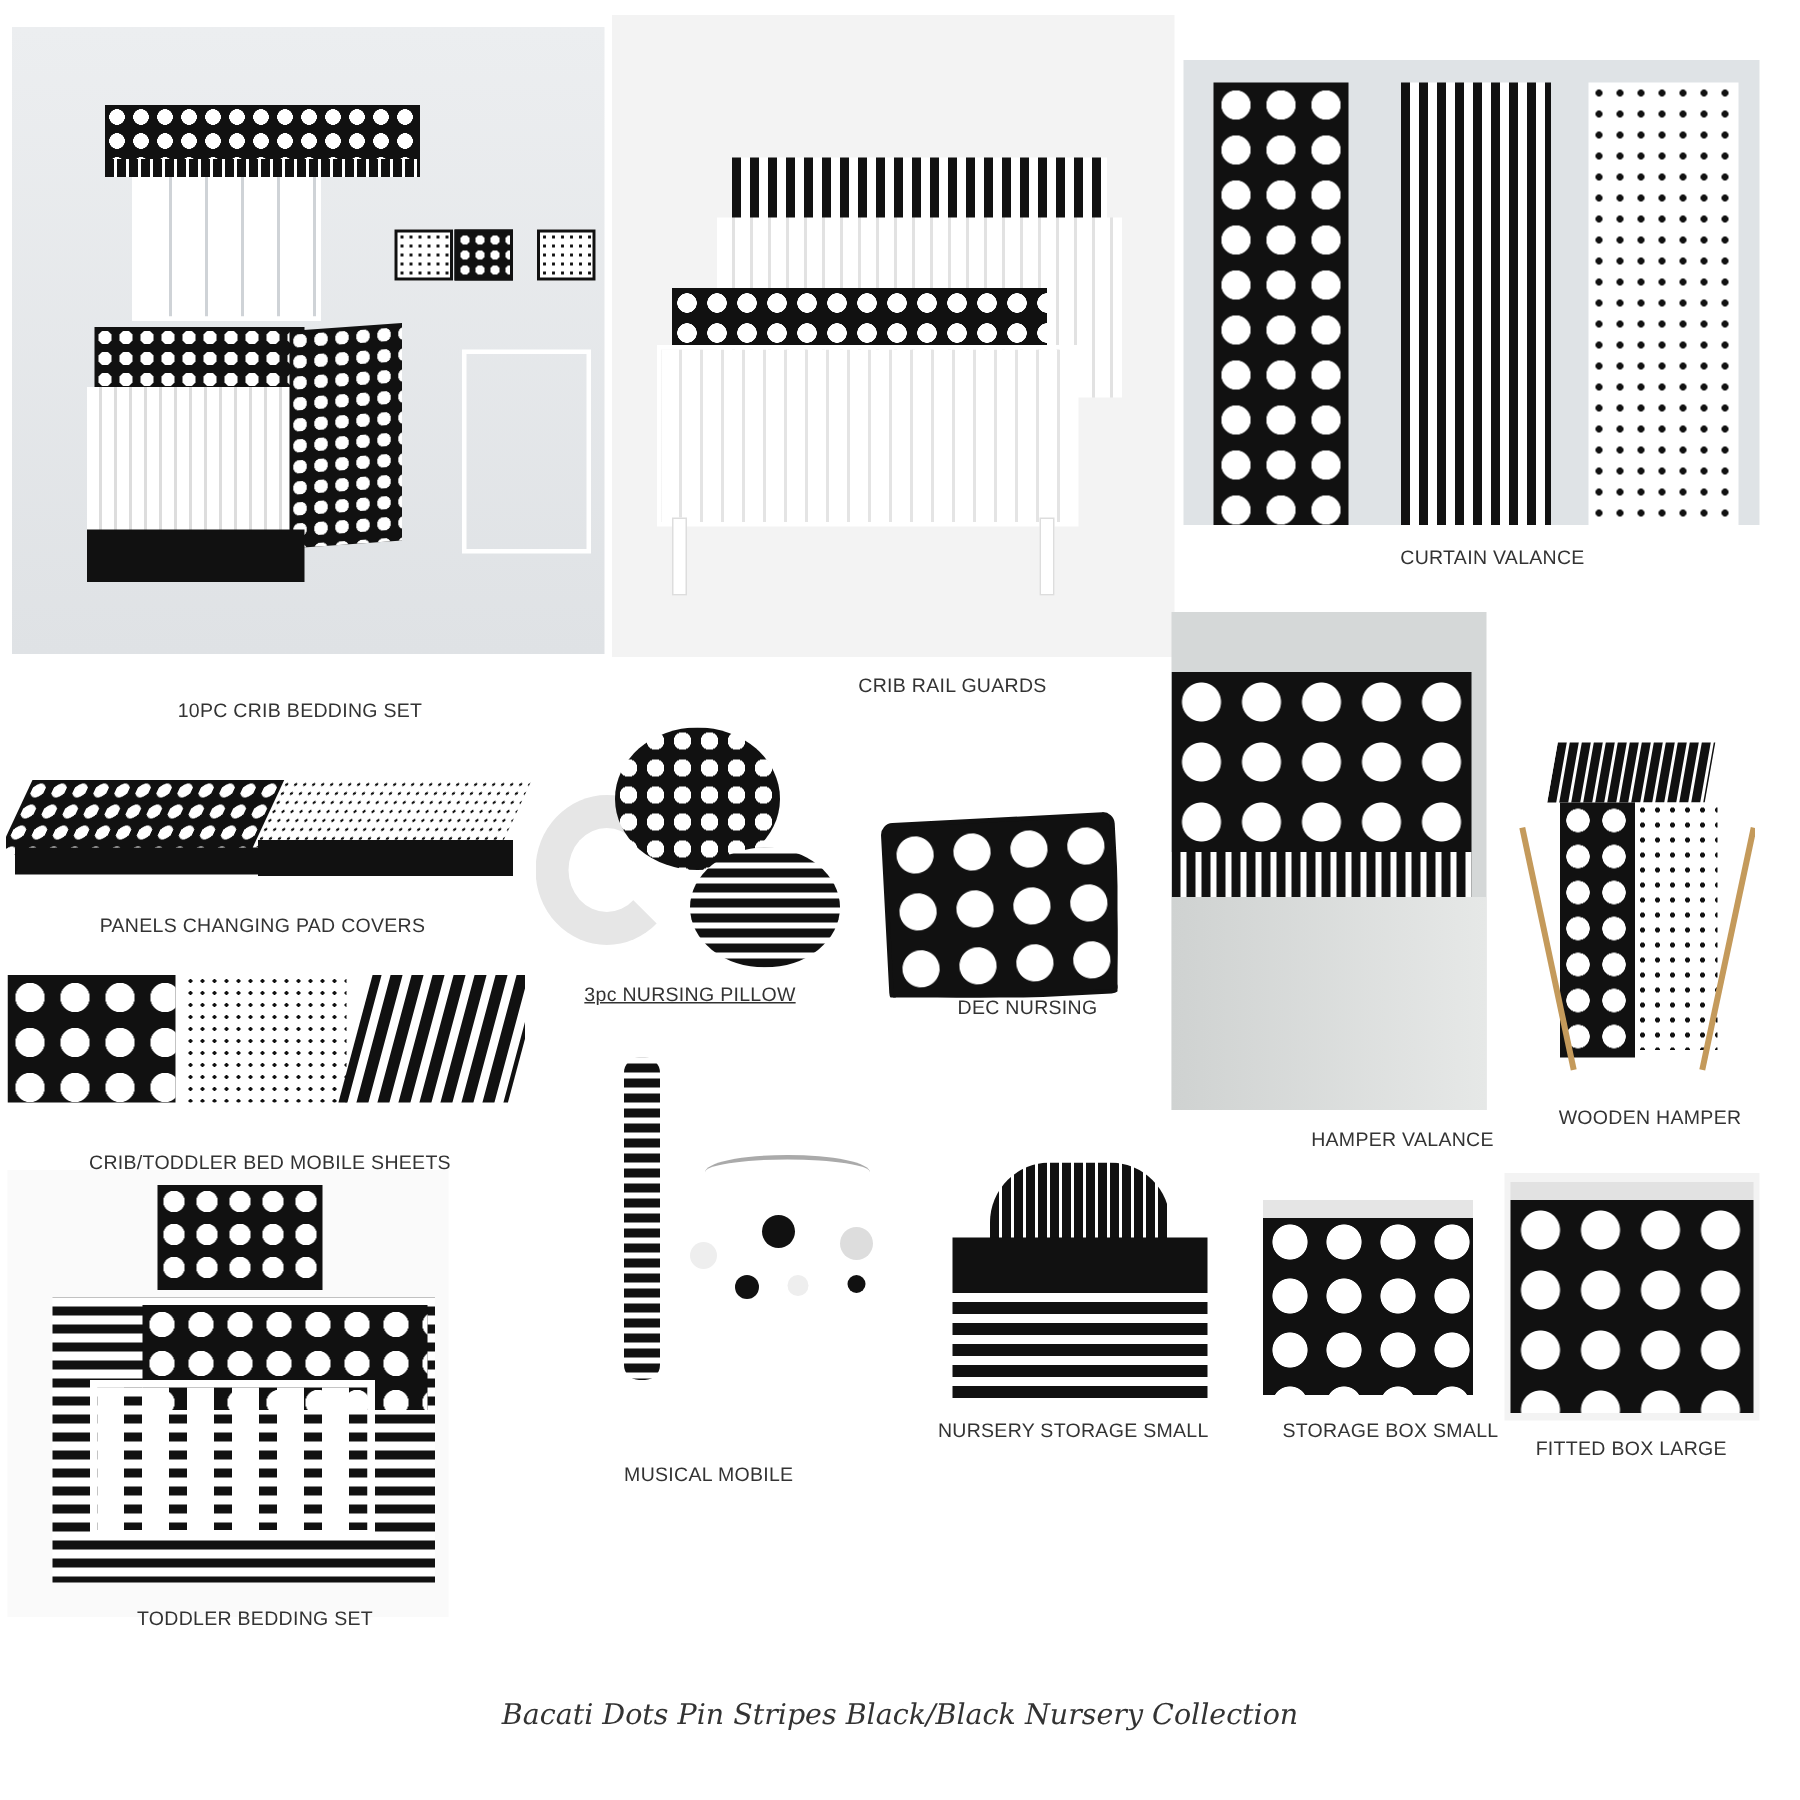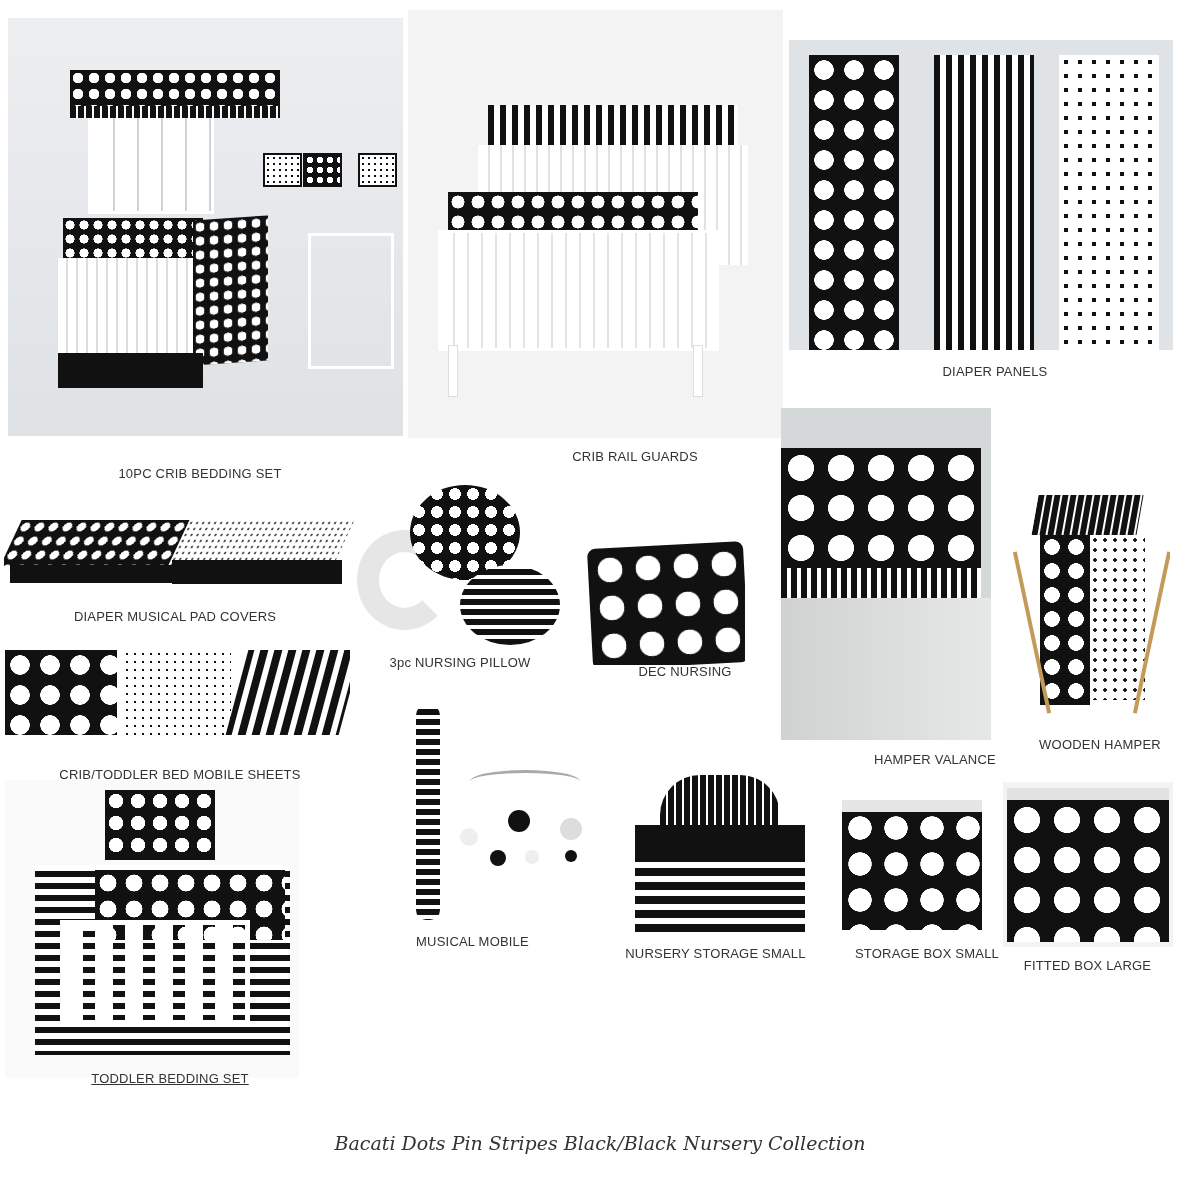--- a/index.html
+++ b/index.html
@@ -40,36 +40,36 @@
   <div style="position:absolute;left:40px;top:335px;width:8px;height:50px;background:#fff;border:1px solid #ddd;"></div>
   <div style="position:absolute;left:285px;top:335px;width:8px;height:50px;background:#fff;border:1px solid #ddd;"></div>
 </div>
 <div class="label" style="left:540px;top:449px;width:190px;">CRIB RAIL GUARDS</div>
 
 <div class="tile" style="left:789px;top:40px;width:384px;height:310px;background:#dfe3e6;">
   <div class="dots" style="position:absolute;left:20px;top:15px;width:90px;height:295px;background-size:30px 30px;"></div>
   <div class="stripes-v" style="position:absolute;left:145px;top:15px;width:100px;height:295px;background-size:12px 12px;"></div>
   <div class="dots-sm" style="position:absolute;left:270px;top:15px;width:100px;height:295px;background-size:14px 14px;"></div>
 </div>
-<div class="label" style="left:900px;top:364px;width:190px;">DIAPER PANELS</div>
+<div class="label" style="left:900px;top:364px;width:190px;">CURTAIN VALANCE</div>
 
 <div class="tile" style="left:4px;top:500px;width:350px;height:90px;">
   <div class="dots" style="position:absolute;left:6px;top:20px;width:170px;height:50px;background-size:14px 14px;transform:skewX(-25deg);"></div>
   <div class="stripes-v" style="position:absolute;left:6px;top:65px;width:170px;height:18px;background-size:6px 6px;"></div>
   <div class="dots-sm" style="position:absolute;left:175px;top:20px;width:165px;height:45px;background-size:6px 6px;transform:skewX(-25deg);"></div>
   <div class="stripes-h" style="position:absolute;left:168px;top:60px;width:170px;height:24px;background-size:5px 5px;"></div>
 </div>
-<div class="label" style="left:40px;top:609px;width:270px;">DIAPER MUSICAL PAD COVERS</div>
+<div class="label" style="left:40px;top:609px;width:270px;">PANELS CHANGING PAD COVERS</div>
 
 <div class="tile" style="left:355px;top:480px;width:210px;height:170px;">
   <div style="position:absolute;left:2px;top:50px;width:95px;height:100px;border-radius:50%;border:22px solid #e6e6e6;border-right-color:transparent;box-sizing:border-box;"></div>
   <div class="dots" style="position:absolute;left:55px;top:5px;width:110px;height:95px;border-radius:50%;background-size:18px 18px;"></div>
   <div class="stripes-h" style="position:absolute;left:105px;top:85px;width:100px;height:80px;border-radius:50%;background-size:10px 10px;"></div>
 </div>
-<div class="label" style="left:380px;top:655px;width:160px;">3pc NURSING PILLOW</div>
+<div class="label" style="left:380px;top:655px;width:160px;text-decoration:underline;">3pc NURSING PILLOW</div>
 
 <div class="tile" style="left:585px;top:540px;width:160px;height:125px;">
   <div class="dots" style="position:absolute;left:5px;top:5px;width:150px;height:115px;border:3px solid #111;background-size:38px 38px;border-radius:8px;transform:rotate(-3deg);"></div>
 </div>
 <div class="label" style="left:630px;top:664px;width:110px;">DEC NURSING</div>
 
 <div class="tile" style="left:781px;top:408px;width:210px;height:332px;background:#d5d8d8;">
   <div class="dots" style="position:absolute;left:0;top:40px;width:200px;height:120px;background-size:40px 40px;"></div>
   <div class="stripes-v" style="position:absolute;left:0;top:160px;width:200px;height:30px;background-size:10px 10px;"></div>
   <div style="position:absolute;left:0;top:190px;width:210px;height:142px;background:linear-gradient(90deg,#cfd2d1,#e6e8e7);"></div>
@@ -91,33 +91,33 @@
   <div class="stripes-v" style="position:absolute;left:232px;top:0;width:113px;height:85px;background-size:14px 14px;transform:skewX(-15deg);"></div>
 </div>
 <div class="label" style="left:50px;top:767px;width:260px;">CRIB/TODDLER BED MOBILE SHEETS</div>
 
 <div class="tile" style="left:5px;top:780px;width:294px;height:298px;background:#fafafa;">
   <div class="dots" style="position:absolute;left:100px;top:10px;width:110px;height:70px;background-size:22px 22px;"></div>
   <div class="stripes-h" style="position:absolute;left:30px;top:85px;width:255px;height:190px;background-size:12px 12px;"></div>
   <div class="dots" style="position:absolute;left:90px;top:90px;width:190px;height:70px;background-size:26px 26px;"></div>
   <div style="position:absolute;left:55px;top:140px;width:180px;height:95px;background:repeating-linear-gradient(90deg,#fff 0 18px,transparent 18px 30px);border:5px solid #fff;"></div>
 </div>
-<div class="label" style="left:60px;top:1071px;width:220px;text-decoration:underline;">TODDLER BEDDING SET</div>
+<div class="label" style="left:60px;top:1071px;width:220px;">TODDLER BEDDING SET</div>
 
 <div class="tile" style="left:400px;top:700px;width:200px;height:235px;">
   <div class="stripes-h" style="position:absolute;left:16px;top:5px;width:24px;height:215px;background-size:10px 10px;border-radius:10px;"></div>
   <div style="position:absolute;left:70px;top:70px;width:110px;height:20px;border-top:3px solid #aaa;border-radius:50%;"></div>
   <div style="position:absolute;left:60px;top:128px;width:18px;height:18px;border-radius:50%;background:#eee;"></div>
   <div style="position:absolute;left:90px;top:150px;width:16px;height:16px;border-radius:50%;background:#111;"></div>
   <div style="position:absolute;left:108px;top:110px;width:22px;height:22px;border-radius:50%;background:#111;"></div>
   <div style="position:absolute;left:125px;top:150px;width:14px;height:14px;border-radius:50%;background:#eee;"></div>
   <div style="position:absolute;left:160px;top:118px;width:22px;height:22px;border-radius:50%;background:#ddd;"></div>
   <div style="position:absolute;left:165px;top:150px;width:12px;height:12px;border-radius:50%;background:#111;"></div>
 </div>
-<div class="label" style="left:400px;top:934px;width:145px;text-align:center;">MUSICAL MOBILE</div>
+<div class="label" style="left:400px;top:975px;width:145px;text-align:center;">MUSICAL MOBILE</div>
 
 <div class="tile" style="left:630px;top:765px;width:180px;height:180px;">
   <div class="stripes-v" style="position:absolute;left:30px;top:10px;width:120px;height:60px;border-radius:40px 40px 0 0;background-size:8px 8px;"></div>
   <div style="position:absolute;left:5px;top:60px;width:170px;height:35px;background:#111;"></div>
   <div class="stripes-h" style="position:absolute;left:5px;top:95px;width:170px;height:75px;background-size:14px 14px;"></div>
 </div>
 <div class="label" style="left:618px;top:946px;width:195px;">NURSERY STORAGE SMALL</div>
 
 <div class="tile" style="left:838px;top:795px;width:148px;height:140px;">
   <div class="dots" style="position:absolute;left:4px;top:15px;width:140px;height:120px;background-size:36px 36px;"></div>

